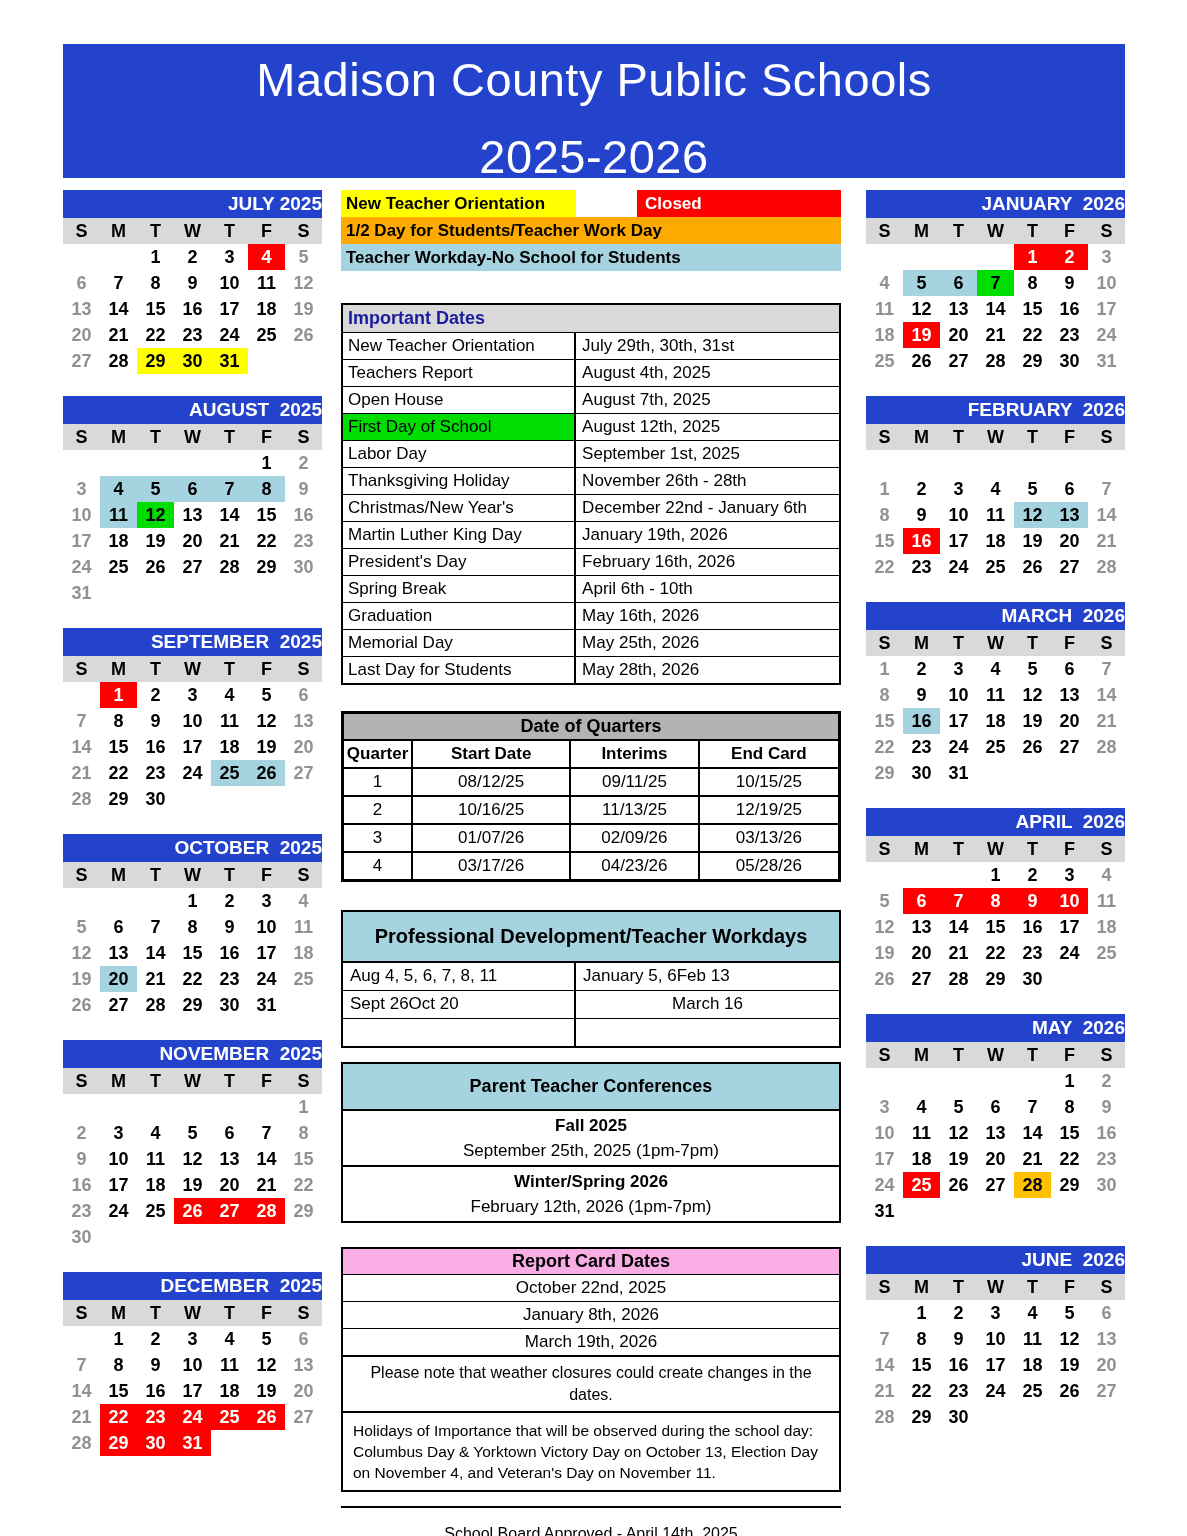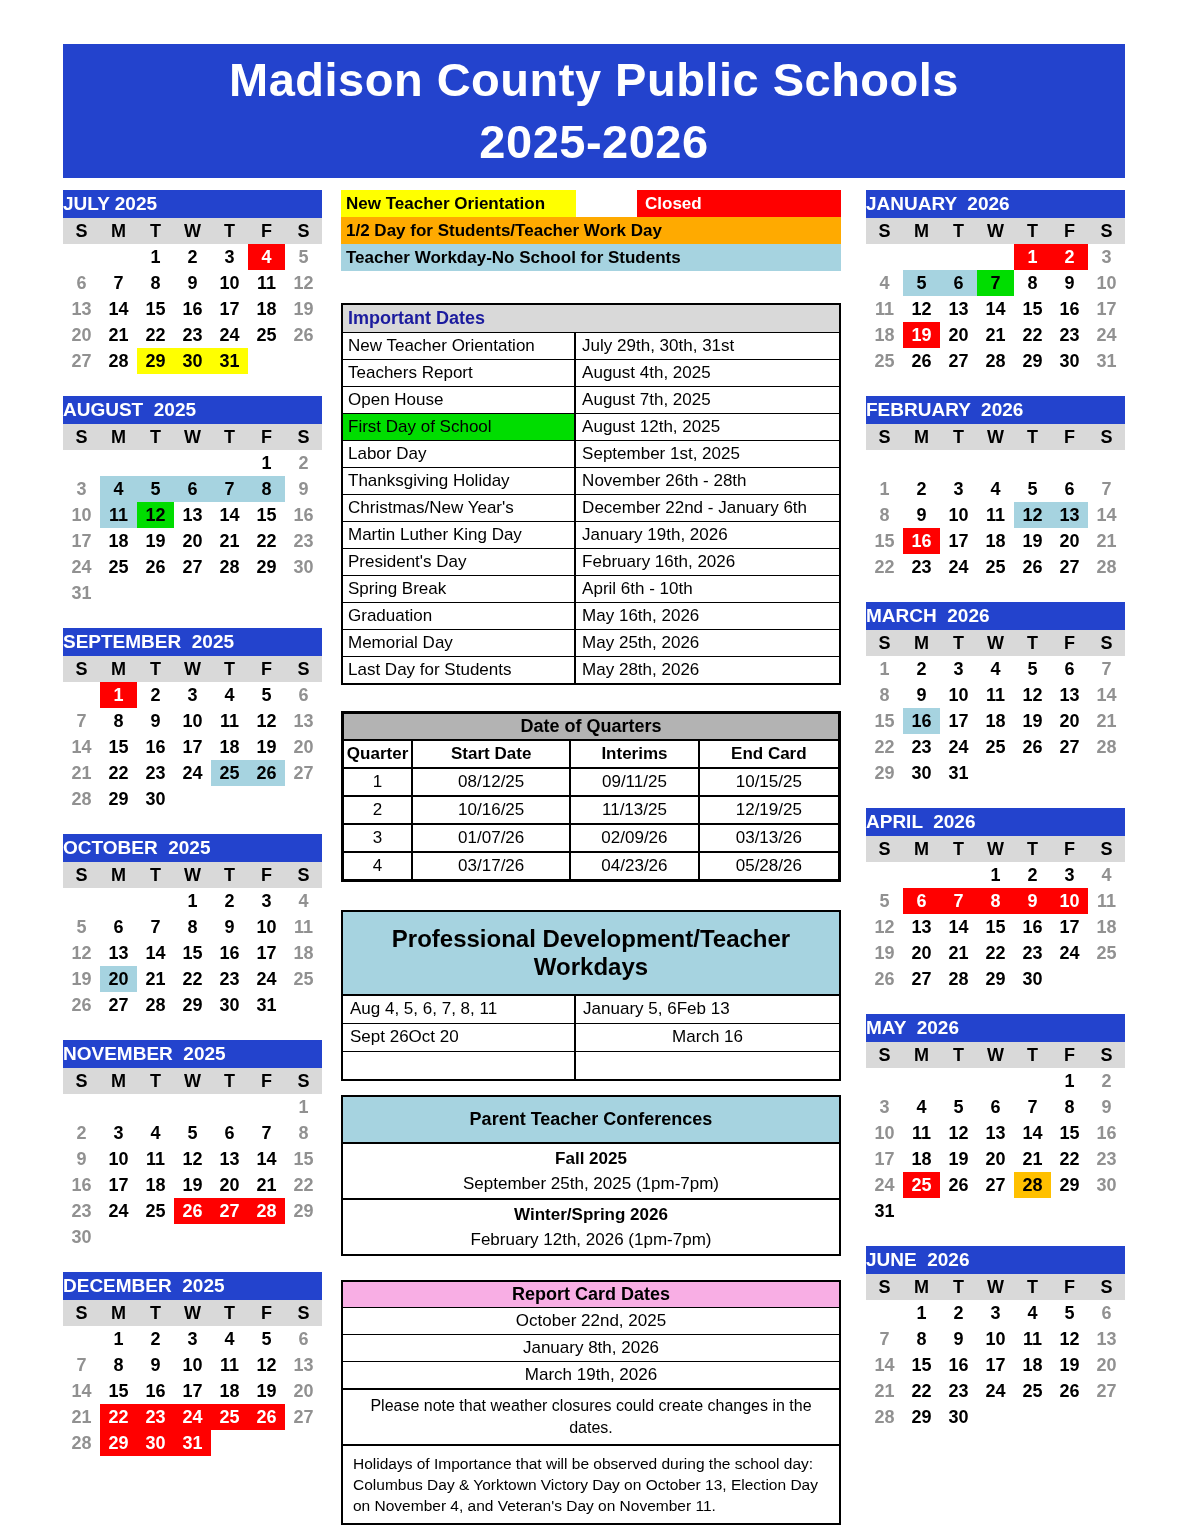--- a/index.html
+++ b/index.html
@@ -2,31 +2,31 @@
 <html style="--banner-blue: #2343cd; --header-gray: #d9d9d9; --table-gray: #b3b3b3; --navy: #1b1b9e; --red: #ff0000; --yellow: #ffff00; --light-blue: #a6d3e0; --green: #00dd00; --orange: #ffc000; --legend-orange: #ffaa00; --pink: #f8aee4; --weekend-gray: #919191;"><head>
 <meta charset="utf-8">
 <style>
   html,body{margin:0;padding:0;background:#fff;}
   body{width:1187px;height:1536px;font-family:"Liberation Sans",sans-serif;color:#000;}
   .page{position:relative;width:1187px;height:1536px;overflow:hidden;background:#fff;}
 
   
   .banner{margin:44px 62px 0 63px;height:134px;background:var(--banner-blue);color:#fff;
     display:flex;flex-direction:column;justify-content:center;align-items:center;text-align:center;}
-  .banner-line{font-size:47px;line-height:62px;font-weight:bold;letter-spacing:0.5px;}
+  .banner-line{font-size:47px;line-height:62px;font-weight:normal;letter-spacing:0.5px;margin-top:15px;}
 
   
   .cols{display:flex;margin:12px 62px 0 63px;align-items:flex-start;}
   .col-cal{width:259px;flex:0 0 259px;}
   .col-mid{width:500px;flex:0 0 500px;margin:0 25px 0 19px;}
 
   
   .month{margin-bottom:22px;}
   .month-title{height:28px;line-height:28px;background:var(--banner-blue);color:#fff;
-    font-weight:bold;font-size:19px;text-align:left;white-space:pre;}
+    font-weight:bold;font-size:19px;text-align:right;white-space:pre;}
   .day-header-row{display:grid;grid-template-columns:repeat(7,1fr);background:var(--header-gray);}
   .day-header-cell{height:26px;line-height:26px;text-align:center;font-weight:bold;font-size:18px;}
   .month-grid{display:grid;grid-template-columns:repeat(7,1fr);grid-auto-rows:26px;}
   .day-cell{line-height:26px;text-align:center;font-weight:bold;font-size:18px;}
   .s-wd{color:#000;}
   .s-we{color:var(--weekend-gray);}
   .s-red{background:var(--red);color:#fff;}
   .s-yellow{background:var(--yellow);color:#000;}
   .s-blue{background:var(--light-blue);color:#000;}
   .s-green{background:var(--green);color:#000;}
@@ -56,21 +56,21 @@
     padding:2px;border-bottom:2px solid #000;}
   .q-grid{display:grid;grid-template-columns:14% 32% 26% 28%;}
   .q-cell{border-right:2px solid #000;border-bottom:2px solid #000;text-align:center;
     padding:3px 2px;font-size:17px;}
   .q-cell:nth-child(4n){border-right:none;}
   .q-cell:nth-last-child(-n+4){border-bottom:none;}
   .q-hdr{font-weight:bold;}
 
   
   .pd{margin-top:28px;border:2px solid #000;}
-  .pd-title{background:var(--light-blue);font-weight:bold;font-size:24px;text-align:center;
+  .pd-title{background:var(--light-blue);font-weight:bold;font-size:20px;text-align:center;
     padding:13px 2px;border-bottom:2px solid #000;}
   .pd-row{display:flex;height:27px;}
   .pd-row + .pd-row{border-top:1px solid #000;}
   .pd-cell{box-sizing:border-box;padding:0 7px;line-height:26px;font-size:17px;display:flex;}
   .pd-left{width:47%;border-right:2px solid #000;}
   .pd-right{flex:1;}
   .pd-spread{justify-content:flex-start;padding-right:26px;}
   .pd-center{justify-content:center;}
 
   

